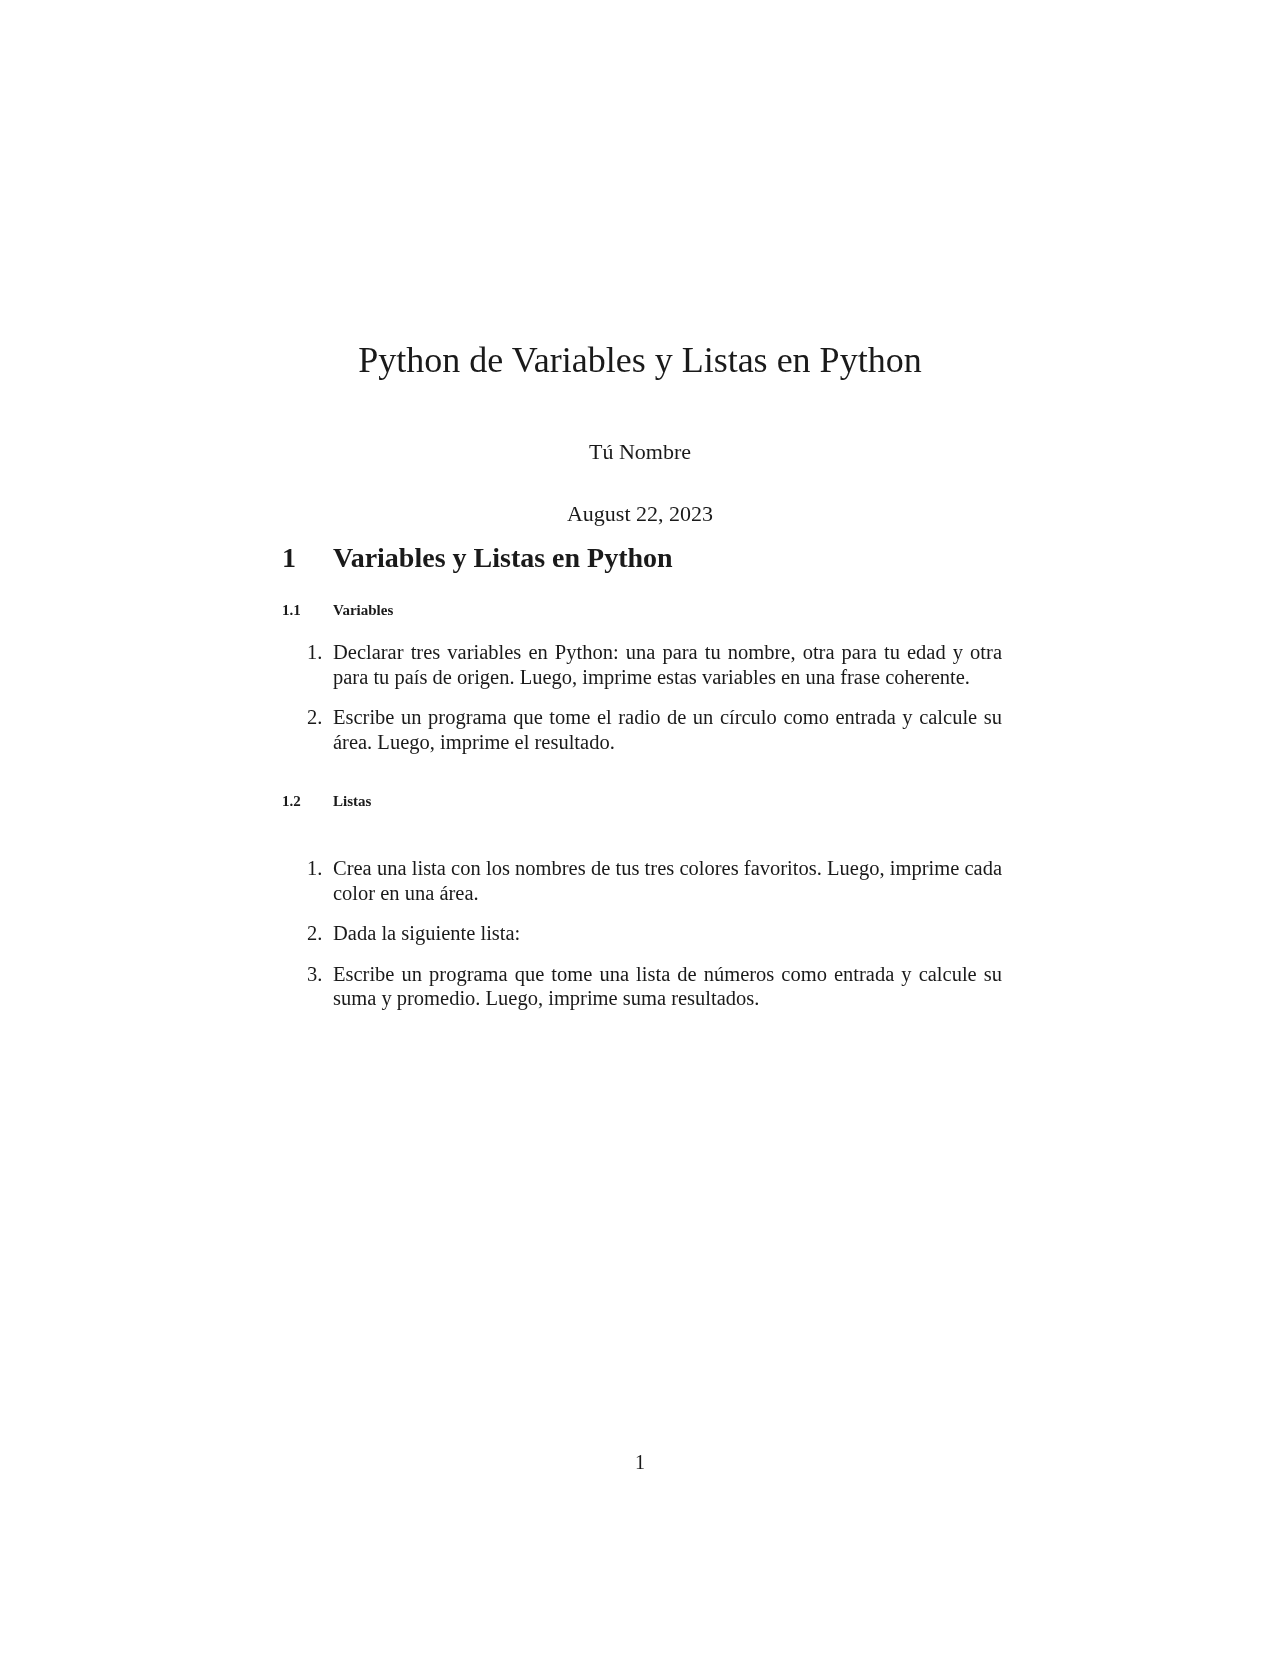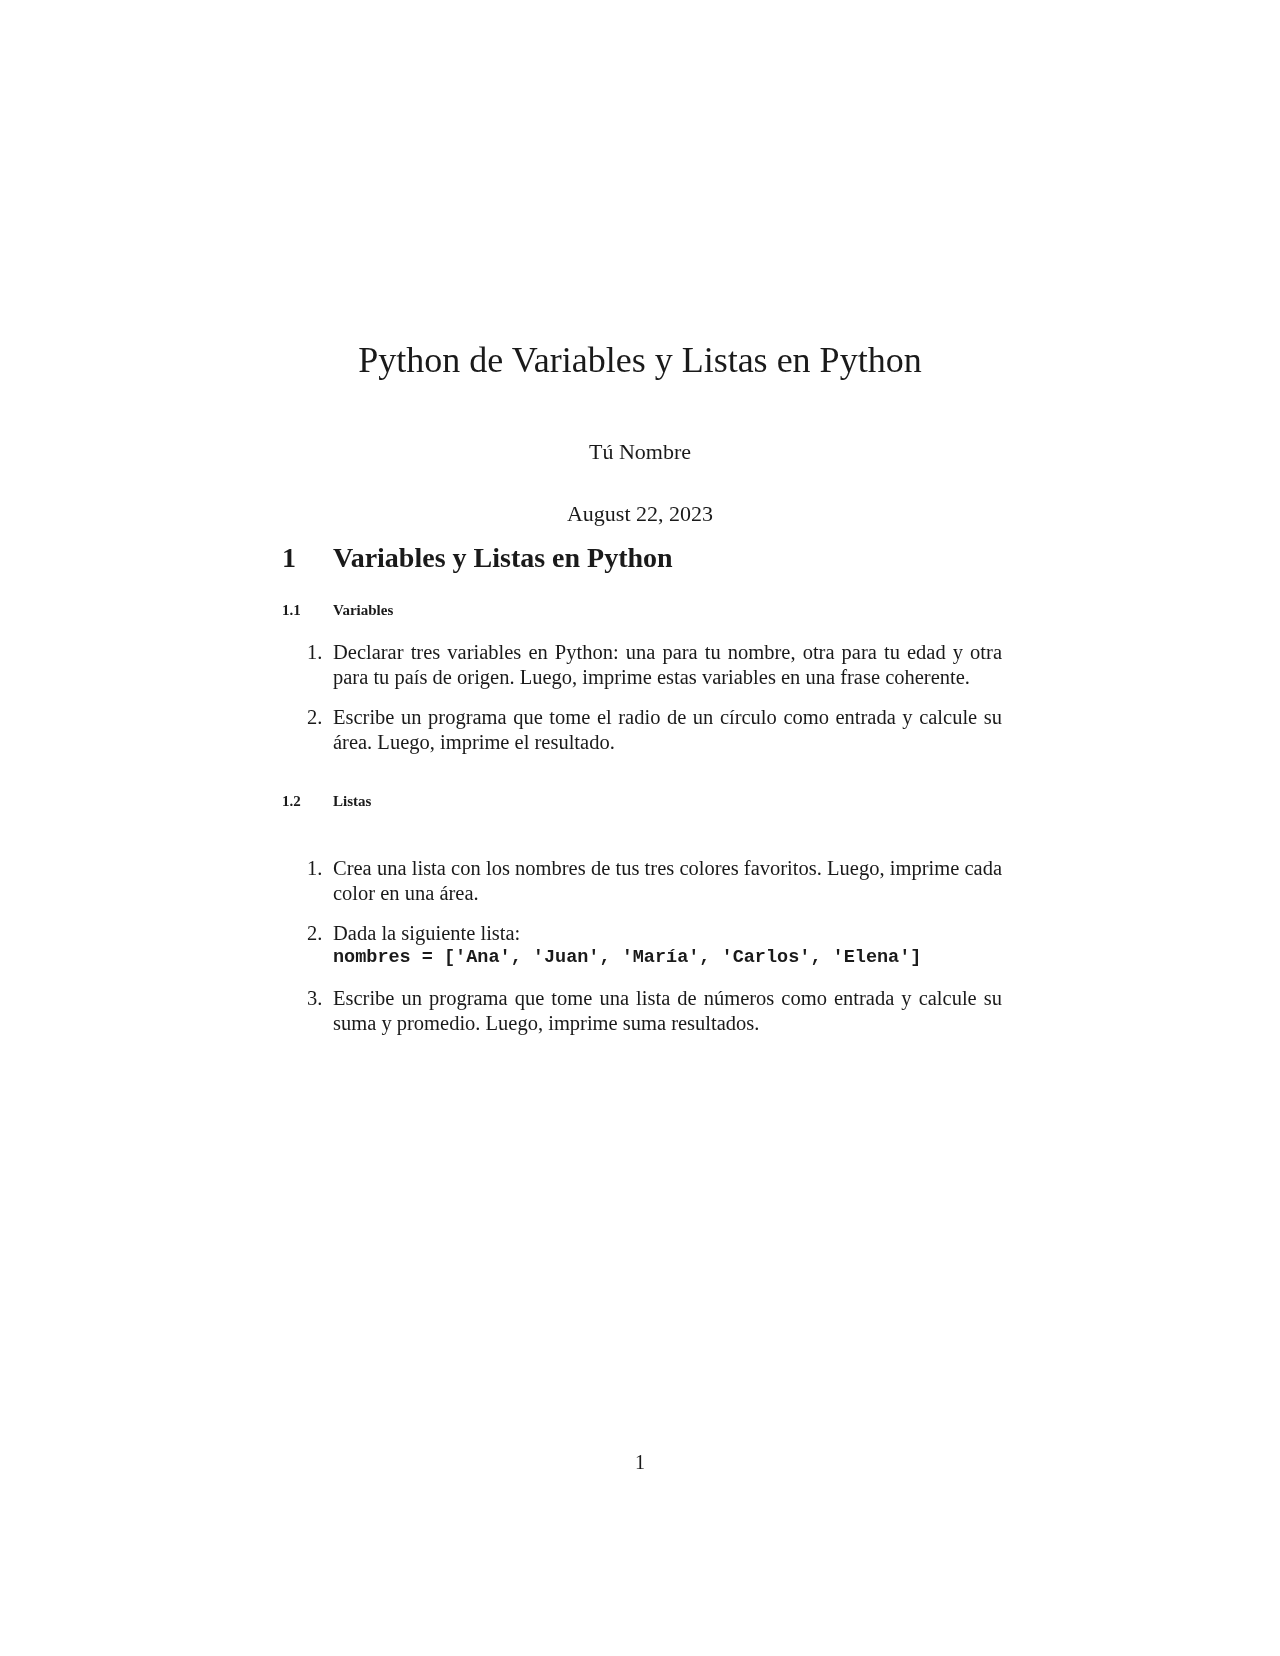--- a/index.html
+++ b/index.html
@@ -70,21 +70,20 @@
   </h3>
 
   <ol class="list list-listas serif">
     <li>
       <span class="n">1.</span>
       <span>Crea una lista con los nombres de tus tres colores favoritos. Luego, imprime cada color en una área.</span>
     </li>
     <li>
       <span class="n">2.</span>
       <span class="line">Dada la siguiente lista:</span>
-      <span class="code mono">nombres = ['Ana', 'Juan', 'María', 'Carlos', 'Elena']</span>
     </li>
     <li>
       <span class="n">3.</span>
       <span>Escribe un programa que tome una lista de números como entrada y calcule su suma y promedio. Luego, imprime suma resultados.</span>
     </li>
   </ol>
 
   <div class="page-number serif">1</div>
 </div>
 

